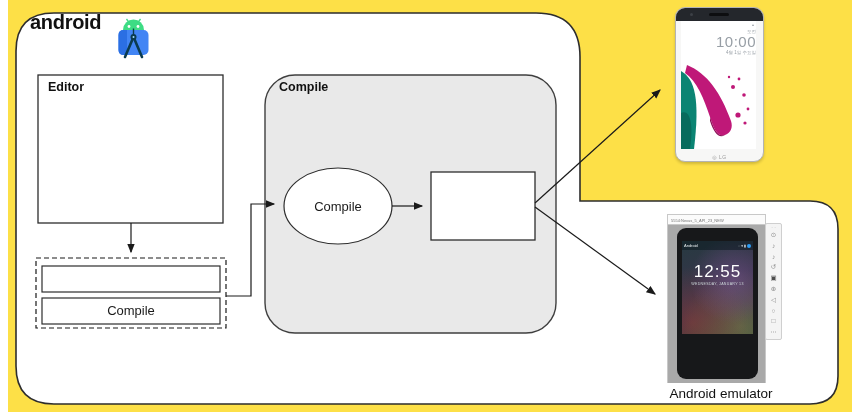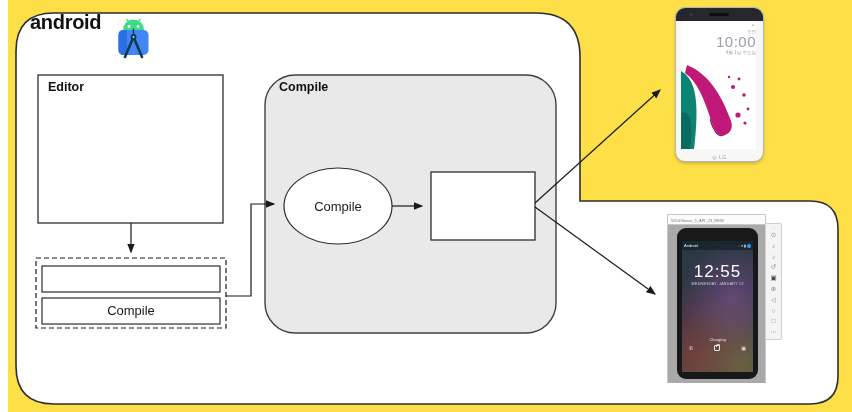--- a/index.html
+++ b/index.html
@@ -33,21 +33,21 @@
   .lg-chin{left:0;bottom:1px;width:100%;text-align:center;font-size:5px;color:#9a9a9a;
            letter-spacing:.5px;z-index:3;}
 
   
   .emu-title{left:659px;top:214px;width:99px;height:11px;background:#fbfbfb;
              border:1px solid #c8c8c8;font-size:4px;color:#777;line-height:11px;
              padding-left:3px;box-sizing:border-box;white-space:nowrap;overflow:hidden;}
   .emu-panel{left:659px;top:225px;width:99px;height:158px;background:#a9a9a9;
              border-left:1px solid #c8c8c8;border-right:1px solid #c8c8c8;box-sizing:border-box;}
   .emu-phone{left:9px;top:3px;width:81px;height:151px;background:#17181a;border-radius:9px;}
-  .emu-screen{left:5px;top:13px;width:71px;height:131px;overflow:hidden;
+  .emu-screen{left:5px;top:13px;width:71px;height:93px;overflow:hidden;
       background:
         radial-gradient(circle at 72% 42%, rgba(128,86,150,.55), rgba(0,0,0,0) 58%),
         radial-gradient(circle at 15% 88%, rgba(150,62,52,.5), rgba(0,0,0,0) 55%),
         radial-gradient(circle at 82% 92%, rgba(140,148,84,.45), rgba(0,0,0,0) 55%),
         linear-gradient(160deg,#273a41 0%,#37344a 48%,#3f3347 70%,#3d4538 100%);}
   .emu-status{left:0;top:0;width:100%;height:9px;background:rgba(8,22,28,.5);
               display:flex;justify-content:space-between;align-items:center;
               padding:0 2px;box-sizing:border-box;z-index:3;}
   .emu-status .sl{font-size:4px;color:#e8eef0;}
   .emu-status .sr{font-size:3.5px;color:#dfe7ea;display:flex;align-items:center;gap:1px;}
@@ -195,14 +195,15 @@
     <span class="tbi">♪</span>
     <span class="tbi">↺</span>
     <span class="tbi dark">▣</span>
     <span class="tbi">⊕</span>
     <span class="tbi">◁</span>
     <span class="tbi">○</span>
     <span class="tbi">□</span>
     <span class="tbi">⋯</span>
   </div>
 
+  <div class="abs caption" style="left:648px;top:386px;width:130px;">Android emulator</div>
 
 </div>
 
 </body></html>

